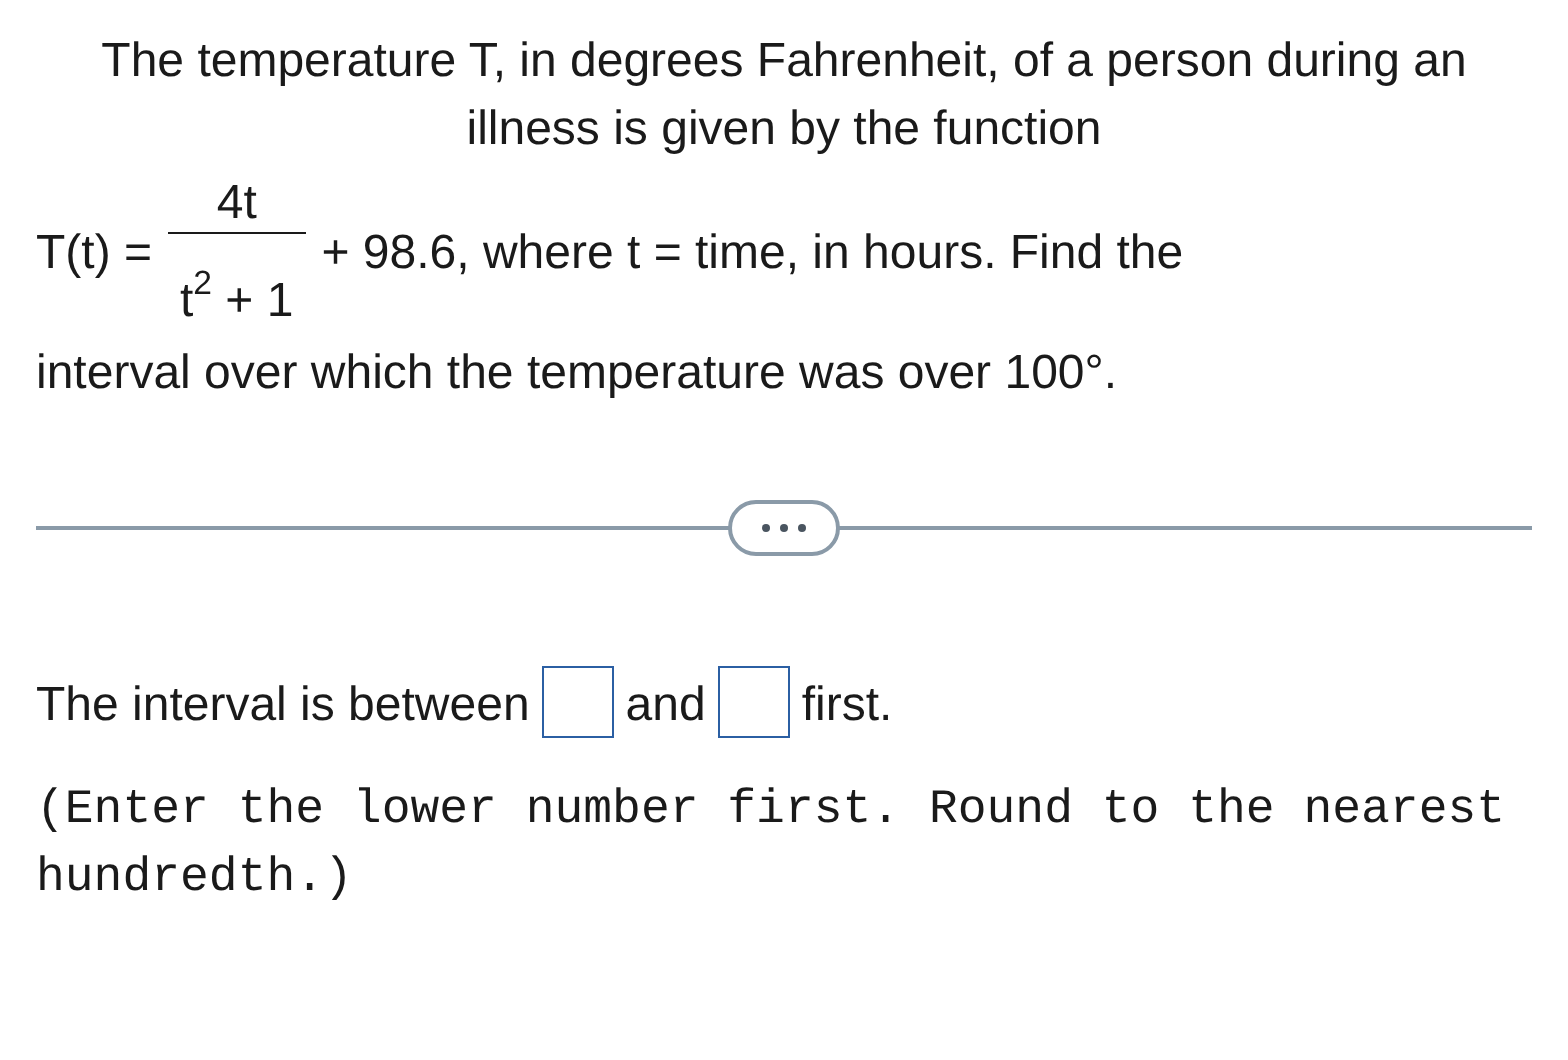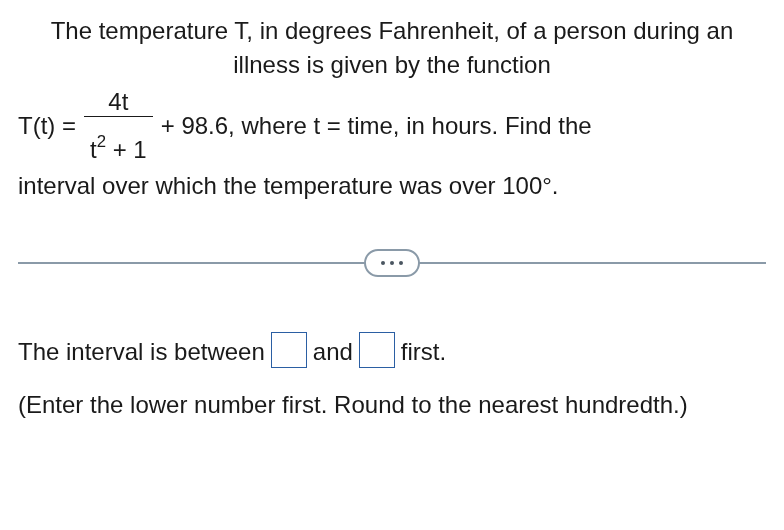--- a/index.html
+++ b/index.html
@@ -77,20 +77,21 @@
       width: 36px;
       height: 36px;
       border: 1.5px solid #2b5fa3;
       background: #fff;
       font-size: 20px;
       text-align: center;
       padding: 0;
     }
     .hint {
       margin-top: 2px;
+      font-family: Liberation Mono, monospace;
     }
   </style>
 </head>
 <body>
 
 <div class="problem-text">The temperature T, in degrees Fahrenheit, of a person during an illness is given by the function</div>
 
 <div class="equation-line">
   <span>T(t) = </span>
   <span class="fraction">

